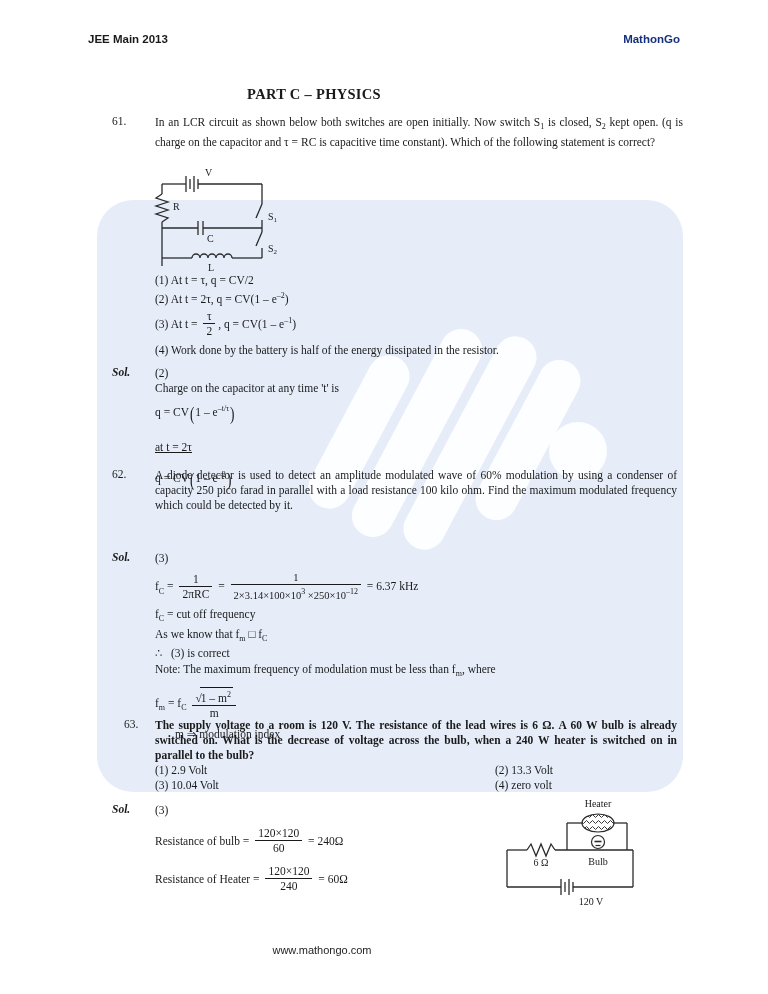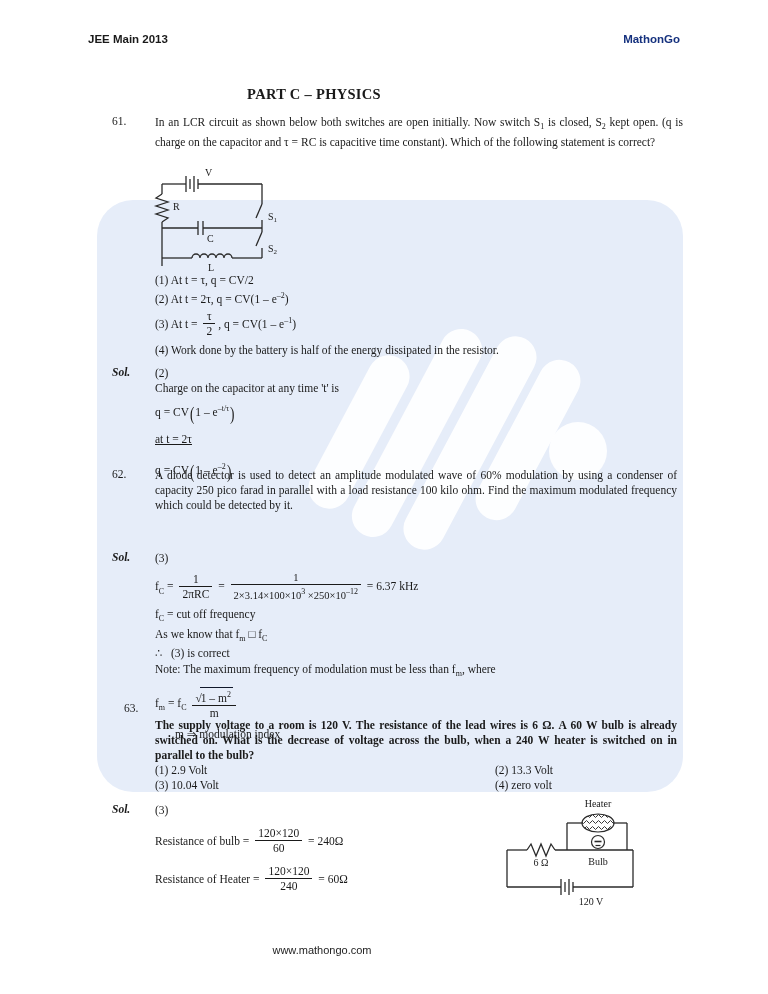--- a/index.html
+++ b/index.html
@@ -267,21 +267,21 @@
       </div>
     </div>
 
     <div class="sollabel" style="top:366px; left:112px;">Sol.</div>
     <div class="solbody" style="top:366px; left:155px; width:520px;">
       <div>(2)</div>
       <div>Charge on the capacitor at any time 't' is</div>
       <div style="margin-top:4px;">
         <span>q = CV</span><span class="paren-big">(</span><span>1 – e</span><sup>–t/τ</sup><span class="paren-big">)</span>
       </div>
-      <div style="margin-top:12px;text-decoration:underline;">at t = 2τ</div>
+      <div style="margin-top:20px;text-decoration:underline;">at t = 2τ</div>
       <div style="margin-top:12px;">
         <span>q = CV</span><span class="paren-big">(</span><span>1 – e</span><sup>–2</sup><span class="paren-big">)</span>
       </div>
     </div>
 
     <div class="qnum" style="top:468px; left:112px;">62.</div>
     <div class="qbody" style="top:468px; left:155px; width:522px;">A diode detector is used to detect an amplitude modulated wave of 60% modulation by using a condenser of capacity 250 pico farad in parallel with a load resistance 100 kilo ohm. Find the maximum modulated frequency which could be detected by it.</div>
 
 
     <div class="sollabel" style="top:551px; left:112px;">Sol.</div>
@@ -328,21 +328,21 @@
         <span>= f</span><sub>C</sub>
         <span class="frac">
           <span class="num">√<span class="sqrt-wrap"><span>1 – m</span><sup>2</sup></span></span>
           <span class="den">m</span>
         </span>
       </div>
 
       <div style="margin-top:6px;margin-left:20px;">m ⇒ modulation index</div>
     </div>
 
-    <div class="qnum" style="top:702px; left:112px;padding-left:12px;">63.</div>
+    <div class="qnum" style="top:718px; left:112px;padding-left:12px;">63.</div>
     <div class="qbody" style="top:718px; left:155px; width:522px;font-weight:bold;">The supply voltage to a room is 120 V. The resistance of the lead wires is 6 Ω. A 60 W bulb is already switched on. What is the decrease of voltage across the bulb, when a 240 W heater is switched on in parallel to the bulb?</div>
 
     <div class="solbody" style="top:763px; left:155px; width:522px;">
       <div class="opt-grid">
         <div class="opt-line">
           <span>(1)</span>
           <span>2.9 Volt</span>
         </div>
         <div class="opt-line">
           <span>(2)</span>

